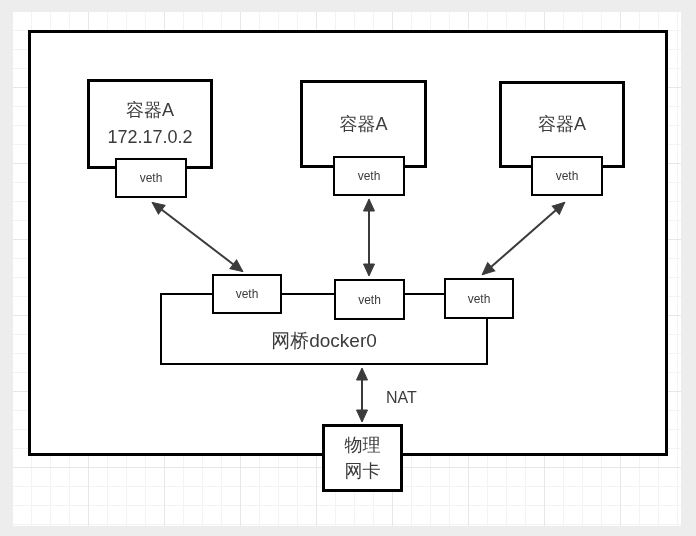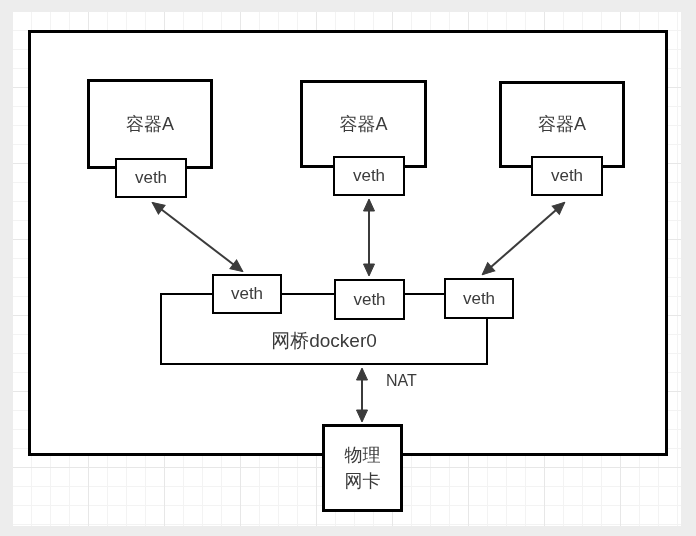--- a/index.html
+++ b/index.html
@@ -26,57 +26,58 @@
     display:flex; flex-direction:column; align-items:center; justify-content:center;
     text-align:center; color:#3b3b3b;
   }
   #outer-rect { left:28px; top:30px; width:640px; height:426px; z-index:1; background:#fff; }
   .container-box { width:126px; height:90px; z-index:2; font-size:18px; line-height:27px; }
   #container-1 { left:87px;  top:79px; }
   #container-2 { left:300px; top:80px; width:127px; height:88px; }
   #container-3 { left:499px; top:81px; height:87px; }
   .veth-box {
     width:72px; height:40px; border-width:2px; z-index:3;
-    font-size:17px; line-height:18px;
+    font-size:12px; line-height:18px;
   }
   #veth-top-1 { left:115px; top:158px; }
   #veth-top-2 { left:333px; top:156px; }
   #veth-top-3 { left:531px; top:156px; }
   #bridge-rect {
     left:160px; top:293px; width:328px; height:72px; border-width:2px; z-index:2;
     justify-content:flex-end; font-size:19px; padding-bottom:9px;
   }
   #veth-mid-1 { left:212px; top:274px; width:70px; }
   #veth-mid-2 { left:334px; top:279px; width:71px; height:41px; }
   #veth-mid-3 { left:444px; top:278px; width:70px; height:41px; }
   #nic-box {
-    left:322px; top:424px; width:81px; height:88px; z-index:3;
+    left:322px; top:424px; width:81px; height:68px; z-index:3;
     font-size:18px; line-height:26px;
   }
   #nat-label {
-    position:absolute; left:386px; top:372px; z-index:4;
+    position:absolute; left:386px; top:389px; z-index:4;
     font-size:16px; color:#3b3b3b;
   }
   #arrow-layer {
     position:absolute; left:0; top:0; width:696px; height:536px;
     z-index:5; pointer-events:none;
   }
   #arrow-layer line { stroke:#3b3b3b; stroke-width:2; }
 </style>
 </head>
 <body>
 
 <div id="canvas">
 
   <div id="outer-rect" class="box" style="left:15px; top:18px;"></div>
 
 </div>
 
 <div id="container-1" class="box container-box">
   <div>容器A</div>
+  <div>172.17.0.2</div>
 </div>
 <div id="veth-top-1" class="box veth-box">
   <span>veth</span>
 </div>
 
 <div id="container-2" class="box container-box">
   <div>容器A</div>
 </div>
 <div id="veth-top-2" class="box veth-box">
   <span>veth</span>

